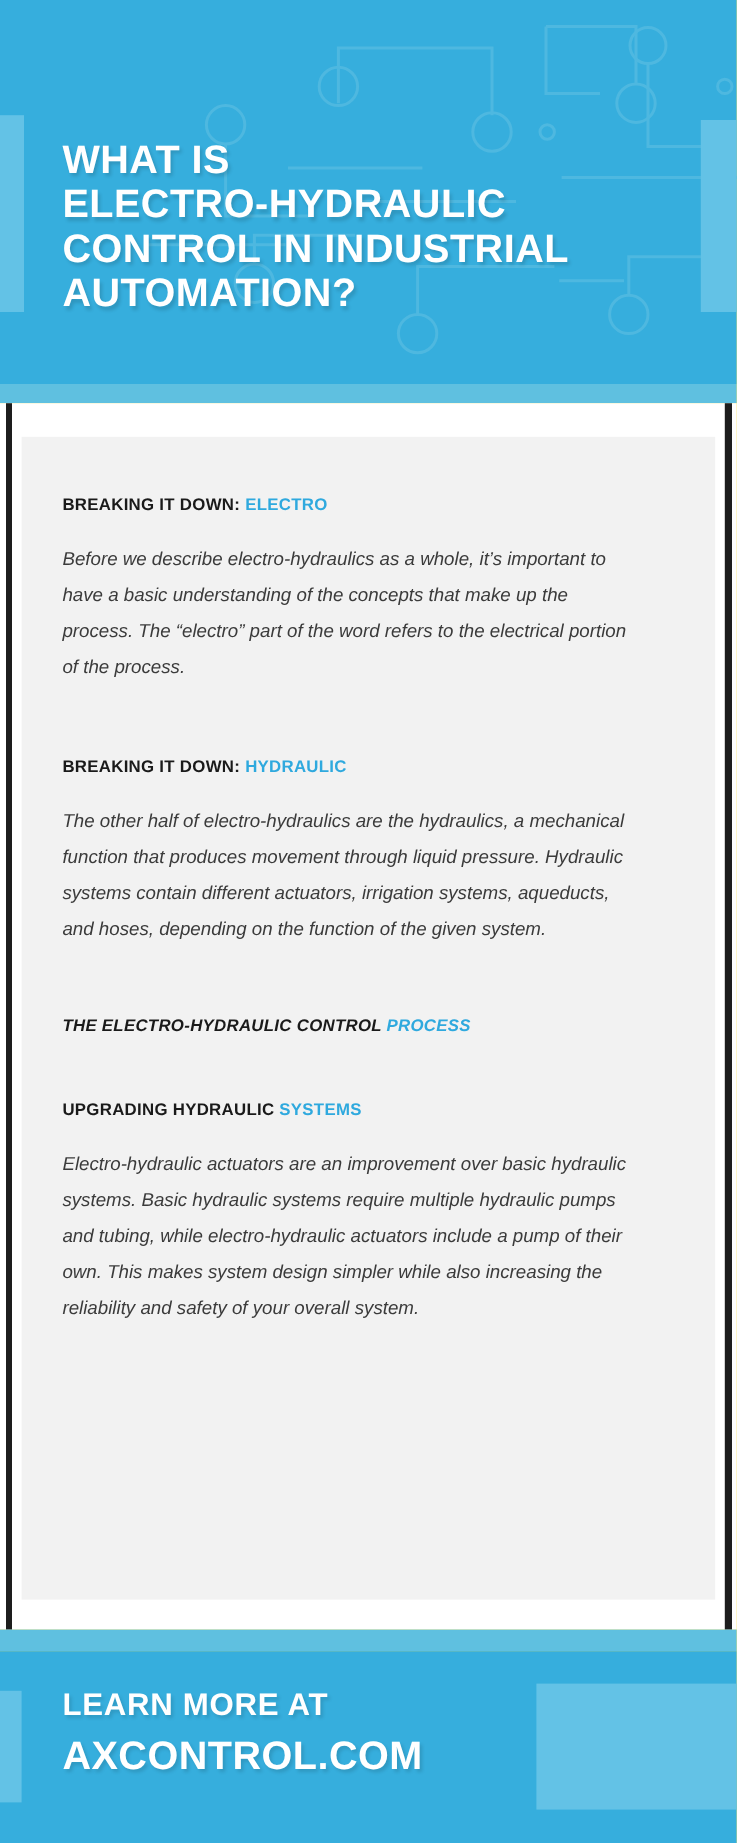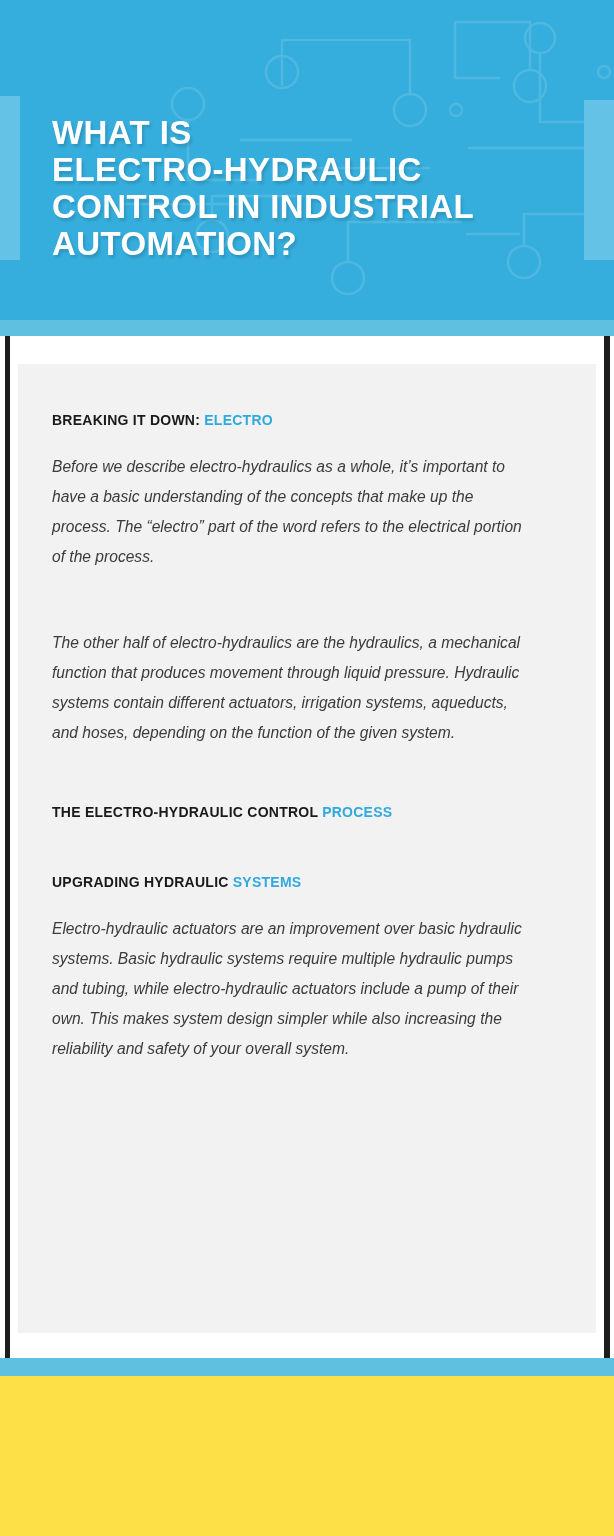--- a/index.html
+++ b/index.html
@@ -138,21 +138,21 @@
   }
   .section-body {
     font-size: 15.6px;
     line-height: 30px;
     color: #3b3b3b;
     margin: 0;
     font-weight: 400;
     max-width: 482px;
     font-style: italic;
   }
-  .section--process .section-title { margin-bottom: 4px; }
+  .section--process .section-title { margin-bottom: 4px; font-style: italic; }
   .section--electro { margin-bottom: 56px; }
   .section--hydraulic { margin-bottom: 54px; }
   .section--process { margin-bottom: 50px; }
 
   
   .footer-band {
     position: absolute;
     left: 0;
     top: 1358px;
     width: 614px;
@@ -263,20 +263,24 @@
 
     <div class="section section--electro">
       <h2 class="section-title">
         <span>BREAKING IT DOWN:</span>
         <span class="accent">ELECTRO</span>
       </h2>
       <p class="section-body">Before we describe electro-hydraulics as a whole, it’s important to have a basic understanding of the concepts that make up the process. The “electro” part of the word refers to the electrical portion of the process.</p>
     </div>
 
     <div class="section section--hydraulic">
+      <h2 class="section-title">
+        <span>BREAKING IT DOWN:</span>
+        <span class="accent">HYDRAULIC</span>
+      </h2>
       <p class="section-body">The other half of electro-hydraulics are the hydraulics, a mechanical function that produces movement through liquid pressure. Hydraulic systems contain different actuators, irrigation systems, aqueducts, and hoses, depending on the function of the given system.</p>
     </div>
 
     <div class="section section--process">
       <h2 class="section-title">
         <span>THE ELECTRO-HYDRAULIC CONTROL</span>
         <span class="accent">PROCESS</span>
       </h2>
     </div>
 
@@ -285,14 +289,22 @@
         <span>UPGRADING HYDRAULIC</span>
         <span class="accent">SYSTEMS</span>
       </h2>
       <p class="section-body">Electro-hydraulic actuators are an improvement over basic hydraulic systems. Basic hydraulic systems require multiple hydraulic pumps and tubing, while electro-hydraulic actuators include a pump of their own. This makes system design simpler while also increasing the reliability and safety of your overall system.</p>
     </div>
 
   </div>
 
   <div class="footer-band"></div>
 
+  <div class="footer">
+    <div class="deco-rect footer-deco-left"></div>
+    <div class="deco-rect footer-deco-right"></div>
+    <div class="footer-text">
+      <div class="footer-line1">LEARN MORE AT</div>
+      <div class="footer-line2">AXCONTROL.COM</div>
+    </div>
+  </div>
 
 </div>
 
 </body></html>

